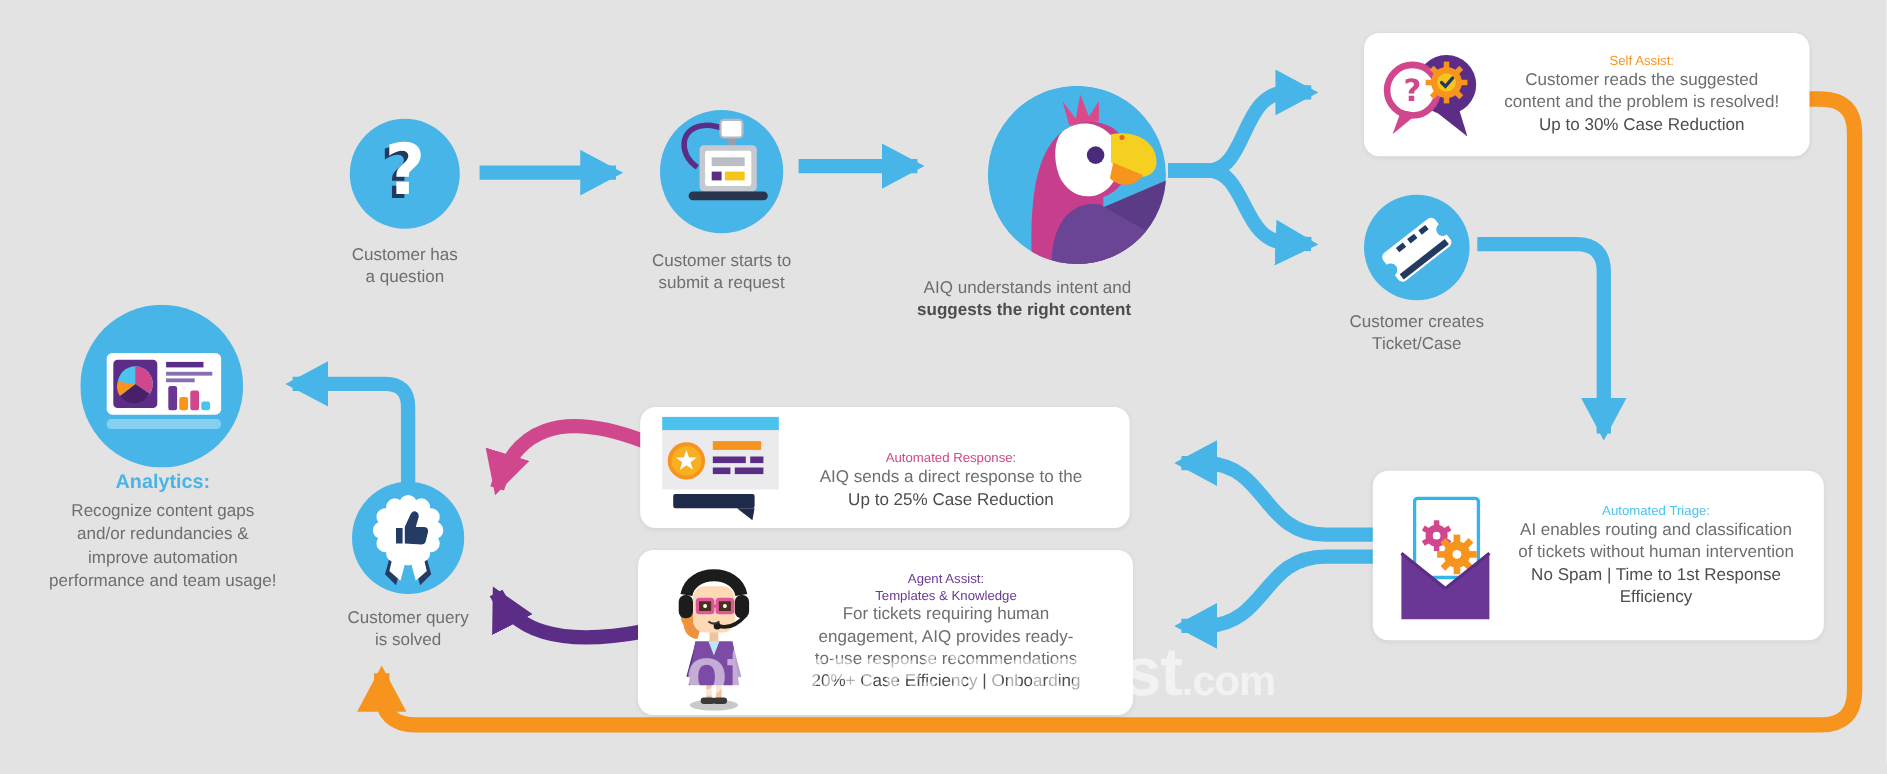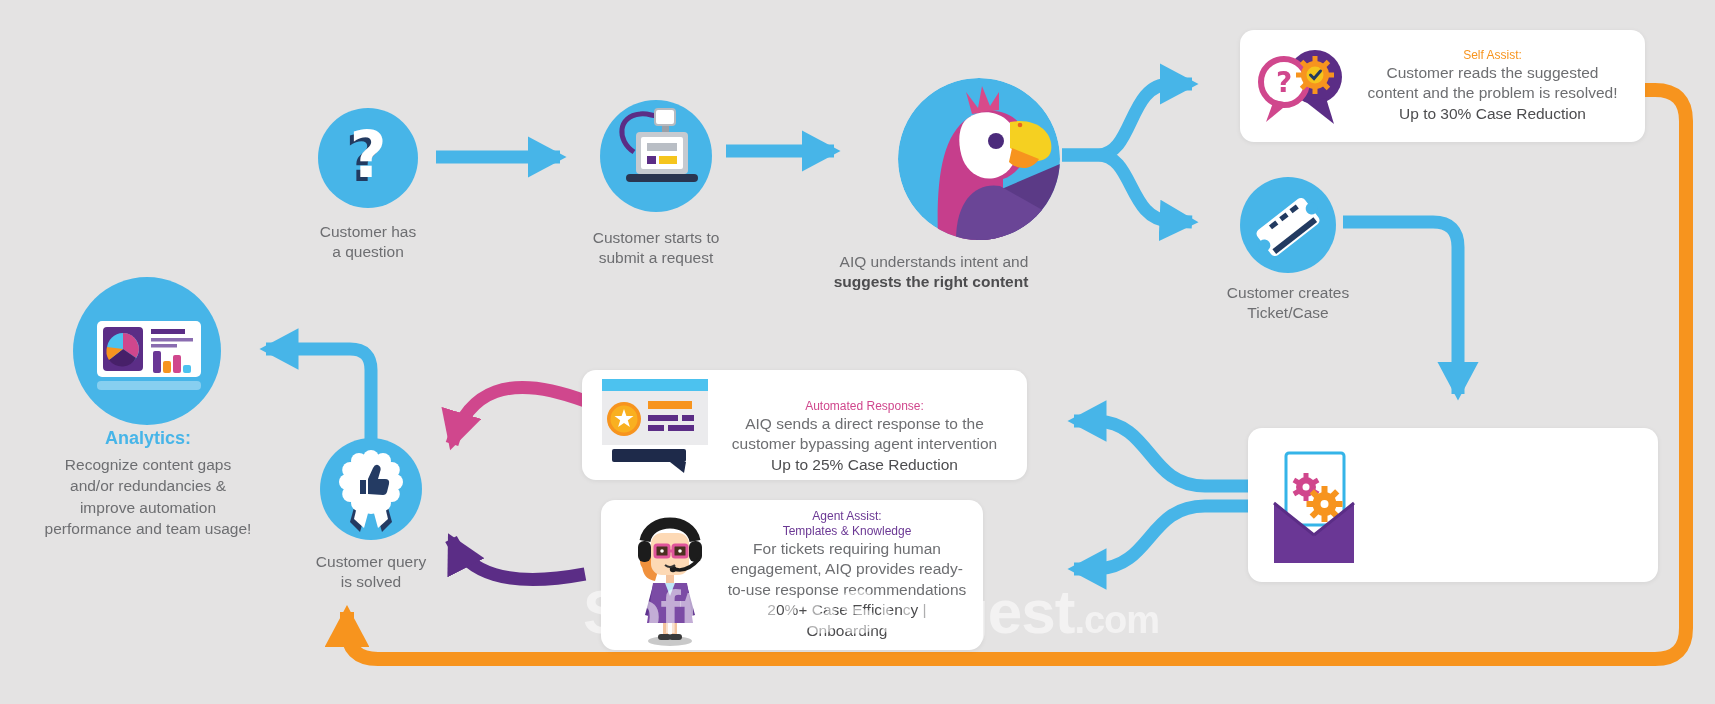--- a/index.html
+++ b/index.html
@@ -23,21 +23,21 @@
   #l-parrot{left:931px;top:252px;text-align:right;}
   #l-ticket{left:1288px;top:283px;}
   #l-badge{left:371px;top:552px;}
   .label .bold{font-weight:bold;color:#4d4d4f;}
   .card{position:absolute;background:#fff;border-radius:14px;z-index:2;
         box-shadow:0 1px 5px rgba(0,0,0,.07);display:flex;align-items:center;
         padding:6px 14px;box-sizing:border-box;}
   #card-self{left:1240px;top:30px;width:405px;height:112px;}
   #card-triage{left:1248px;top:428px;width:410px;height:154px;}
   #card-response{left:582px;top:370px;width:445px;height:110px;}
-  #card-agent{left:580px;top:500px;width:382px;height:150px;margin-left:21px;}
+  #card-agent{left:580px;top:500px;width:450px;height:150px;}
   .card-icon{flex:0 0 auto;display:flex;align-items:center;justify-content:center;}
   .card-text{flex:1;text-align:center;color:var(--text-gray,#6d6e71);font-size:15.5px;line-height:1.32;}
   .card-title{font-weight:normal;font-size:12px;line-height:1.25;}
   .t-orange{color:var(--orange,#f7941e);}
   .t-blue{color:var(--light-blue,#4cc2ef);}
   .t-pink{color:var(--pink,#d0478d);margin-top:24px;}
   .t-purple{color:var(--purple,#6b3894);}
   .hl{font-weight:normal;color:#4d4d4f;}
   #analytics-title{position:absolute;left:148px;top:428px;transform:translateX(-50%);
         color:var(--blue,#47b5e8);font-weight:bold;font-size:18px;z-index:3;}
@@ -262,20 +262,27 @@
           <rect x="59.5" y="45" width="6" height="9" transform="rotate(225 62.5 63)"></rect>
           <rect x="59.5" y="45" width="6" height="9" transform="rotate(270 62.5 63)"></rect>
           <rect x="59.5" y="45" width="6" height="9" transform="rotate(315 62.5 63)"></rect>
           <circle cx="62.5" cy="63" r="12"></circle>
         </g>
         <circle cx="62.5" cy="63" r="4" fill="#fff"></circle>
         <path d="M12,62 L52,94 L92,62 L92,122 L12,122 Z" fill="#6a3795"></path>
         <path d="M12,62 L52,94 M92,62 L52,94" stroke="#5b2d86" stroke-width="3" fill="none"></path>
       </svg>
     </div>
+    <div class="card-text">
+      <div class="card-title t-blue">Automated Triage:</div>
+      <div>AI enables routing and classification</div>
+      <div>of tickets without human intervention</div>
+      <div class="hl">No Spam | Time to 1st Response</div>
+      <div class="hl">Efficiency</div>
+    </div>
   </div>
 
   <div class="card" id="card-response">
     <div class="card-icon">
       <svg width="120" height="100" viewBox="0 0 120 100">
         <rect x="6" y="4" width="106" height="66" fill="#ebebed"></rect>
         <rect x="6" y="4" width="106" height="12" fill="#4cc2ef"></rect>
         <circle cx="28" cy="44" r="17" fill="#f7941e"></circle>
         <circle cx="28" cy="44" r="13.5" fill="#f9b020"></circle>
         <polygon transform="translate(28,44)" fill="#fff" points="0,-10 2.4,-3.1 9.5,-3.1 3.8,1.2 5.9,8.1 0,3.9 -5.9,8.1 -3.8,1.2 -9.5,-3.1 -2.4,-3.1"></polygon>
@@ -284,21 +291,20 @@
         <rect x="86" y="40" width="12" height="6" fill="#5b2d86"></rect>
         <rect x="52" y="50" width="16" height="6" fill="#5b2d86"></rect>
         <rect x="72" y="50" width="26" height="6" fill="#5b2d86"></rect>
         <rect x="16" y="74" width="74" height="13" rx="2" fill="#1e2a4a"></rect>
         <polygon points="74,87 88,98 90,87" fill="#1e2a4a"></polygon>
       </svg>
     </div>
     <div class="card-text">
       <div class="card-title t-pink">Automated Response:</div>
       <div>AIQ sends a direct response to  the</div>
-      <div>customer bypassing agent intervention</div>
       <div class="hl">Up to 25% Case Reduction</div>
     </div>
   </div>
 
   <div class="card" id="card-agent">
     <div class="card-icon">
       <svg width="110" height="145" viewBox="0 0 110 145">
         <ellipse cx="55" cy="138" rx="22" ry="5" fill="#c9c9c9"></ellipse>
         <rect x="48" y="116" width="5" height="18" fill="#f3c39d"></rect>
         <rect x="57" y="116" width="5" height="18" fill="#f3c39d"></rect>

